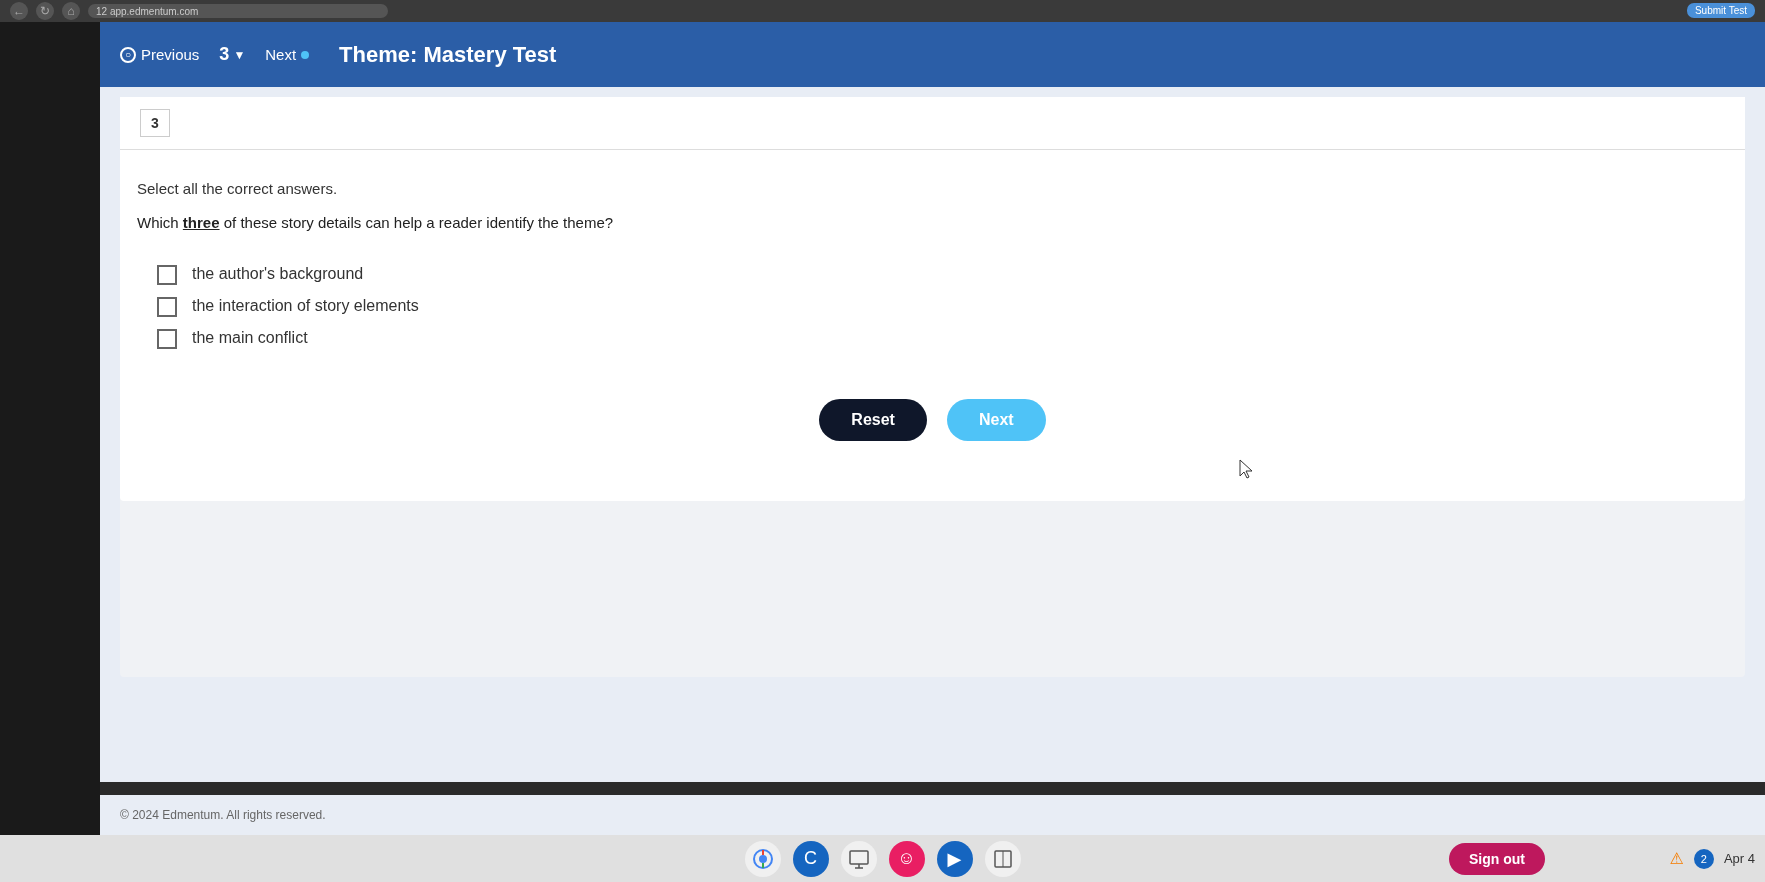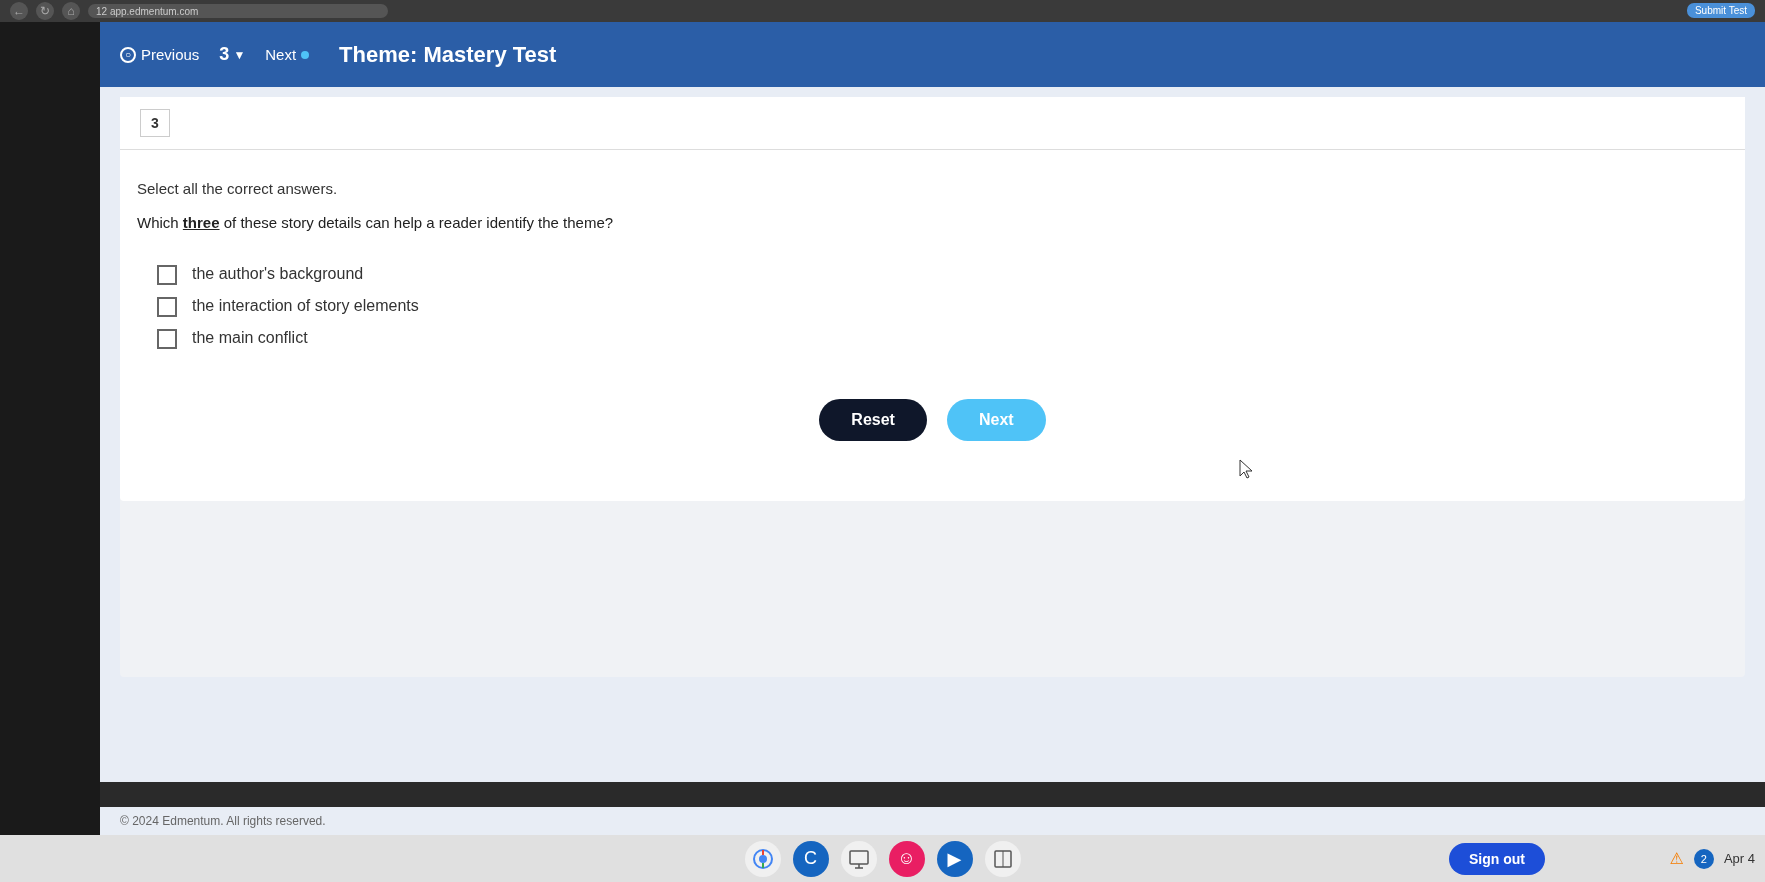--- a/index.html
+++ b/index.html
@@ -240,21 +240,21 @@
       font-weight: bold;
       cursor: pointer;
     }
 
     
     .footer {
       position: absolute;
       bottom: 47px;
       left: 100px;
       right: 0;
-      height: 28px;
+      height: 40px;
       background: #e8edf5;
       display: flex;
       align-items: center;
       padding-left: 20px;
     }
 
     .footer-text {
       font-size: 12px;
       color: #666;
     }
@@ -284,21 +284,21 @@
     .taskbar-icon.chrome { background: #f0f0f0; }
     .taskbar-icon.blue-c { background: #1565c0; color: white; }
     .taskbar-icon.monitor { background: #f0f0f0; }
     .taskbar-icon.pink-face { background: #e91e63; color: white; }
     .taskbar-icon.video { background: #1565c0; color: white; }
     .taskbar-icon.book { background: #f0f0f0; }
 
     .sign-out-btn {
       position: absolute;
       right: 220px;
-      background: #1d4ed8;
+      background: #be185d;
       color: white;
       border: none;
       padding: 8px 20px;
       border-radius: 20px;
       font-size: 14px;
       font-weight: bold;
       cursor: pointer;
     }
 
     .taskbar-right {

